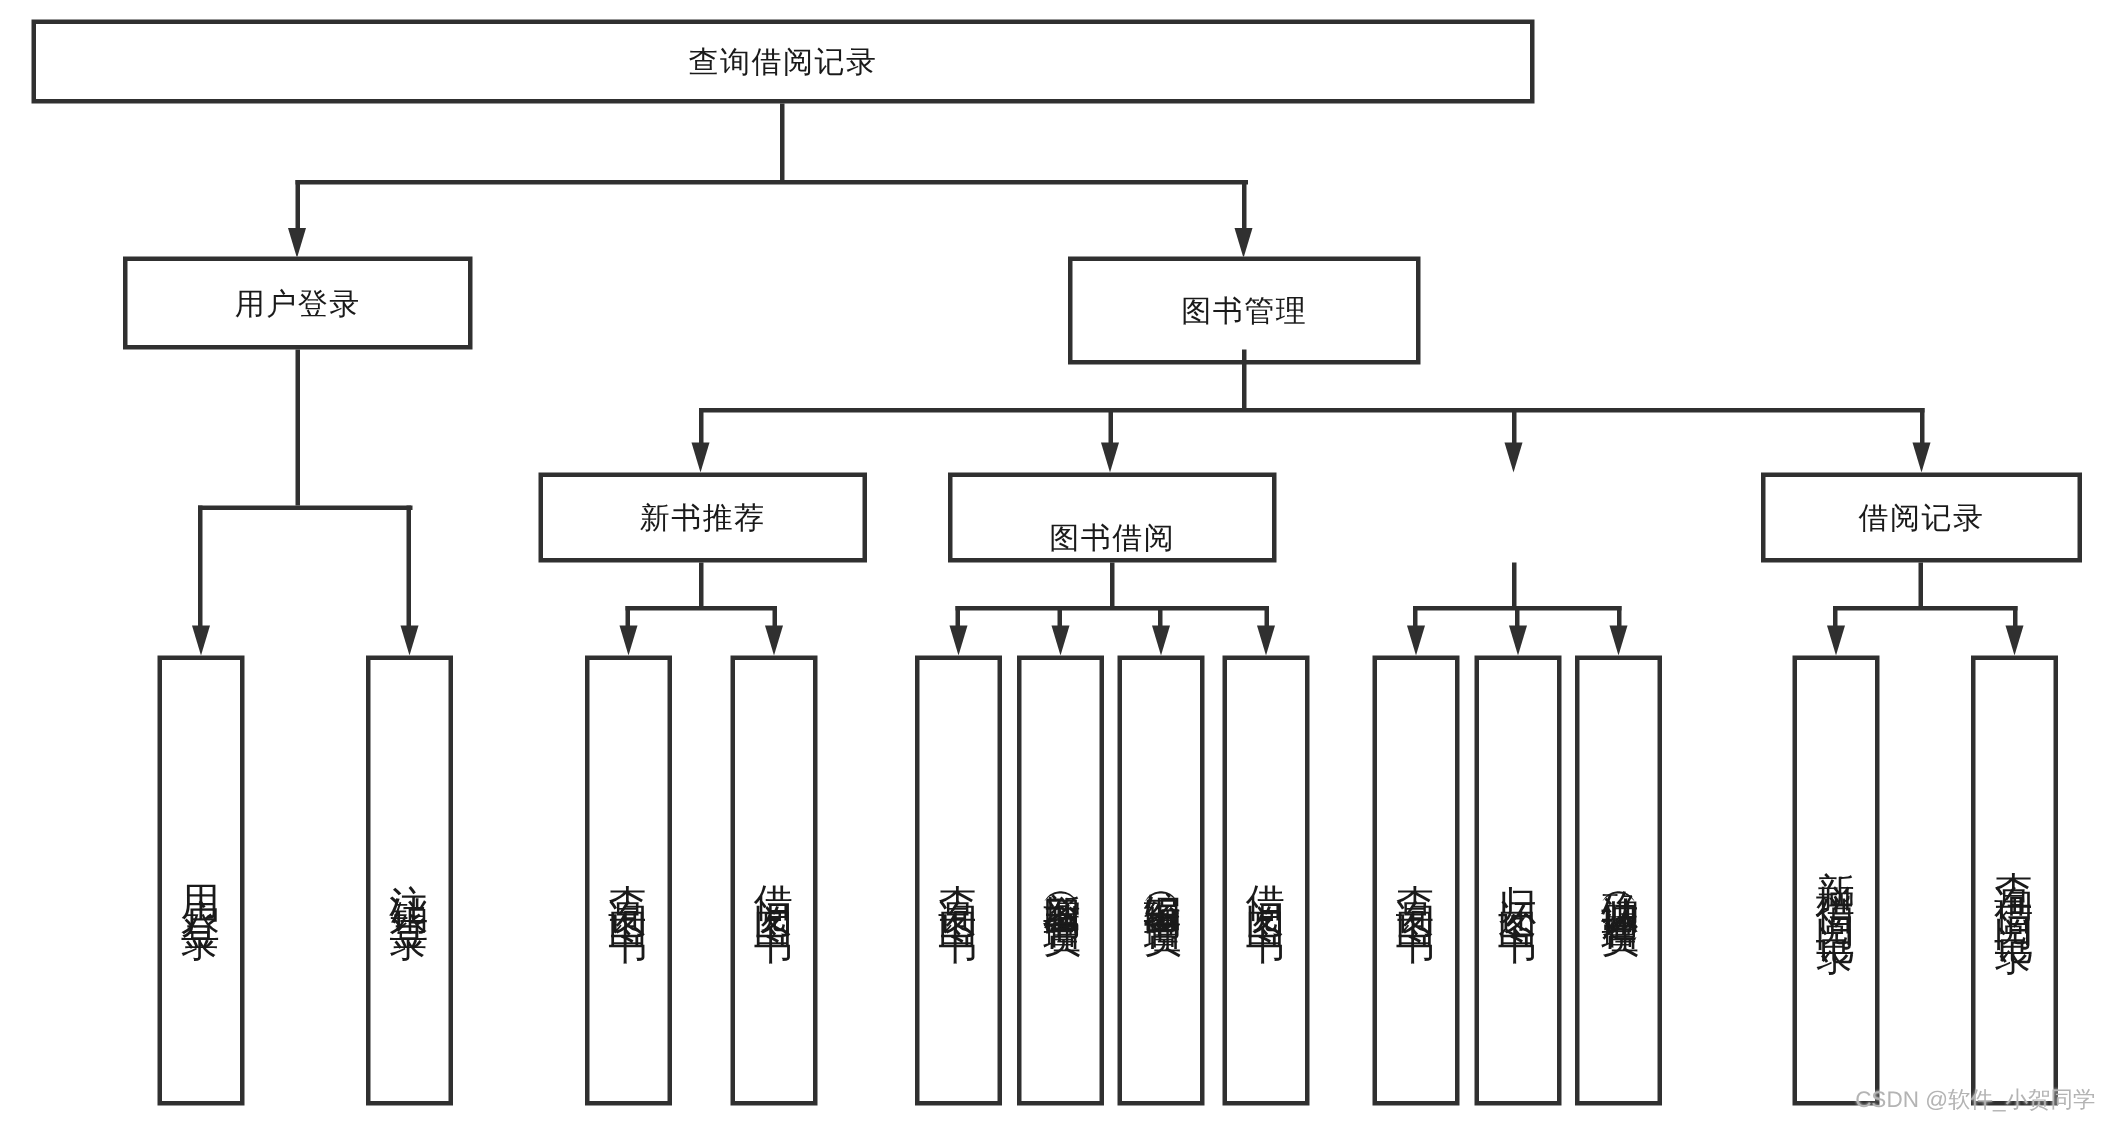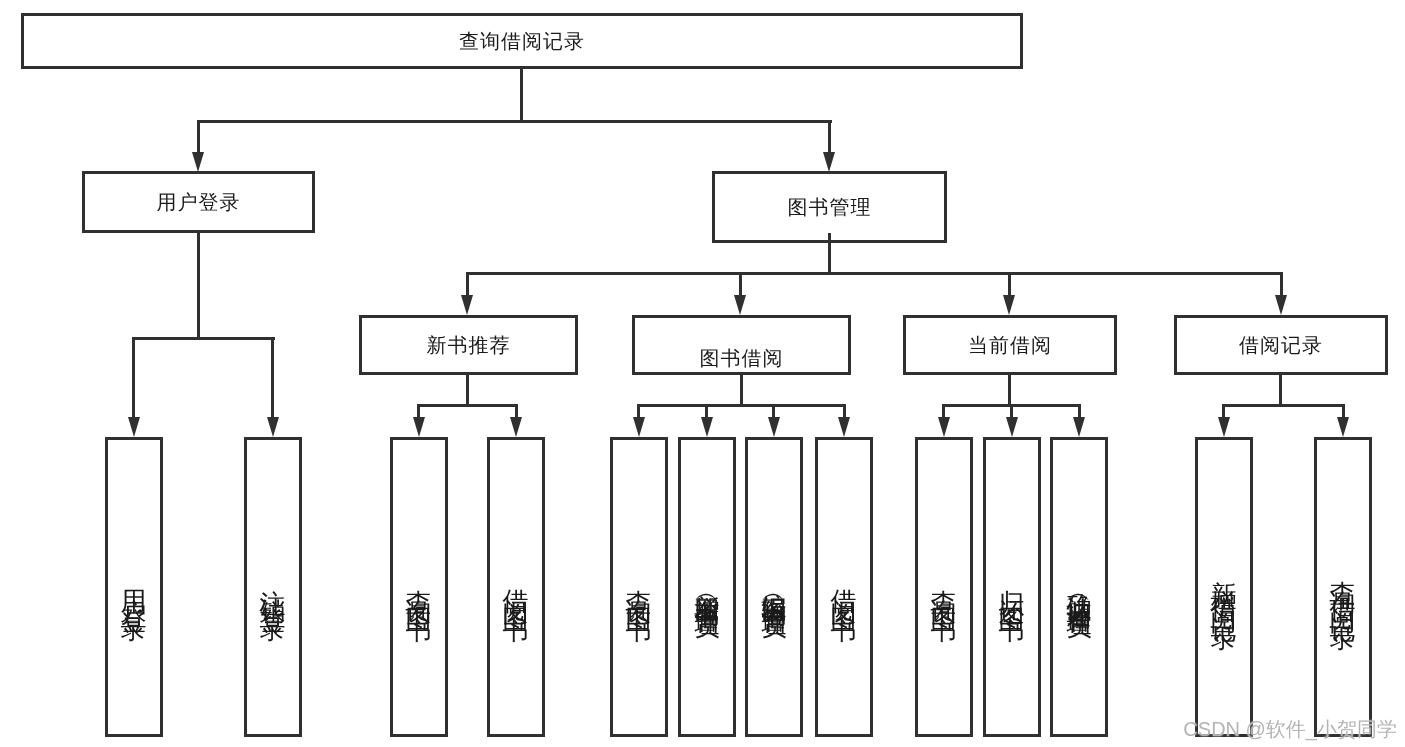--- a/index.html
+++ b/index.html
@@ -51,21 +51,21 @@
     width: 0;
     height: 0;
     border-left: 6px solid transparent;
     border-right: 6px solid transparent;
     border-top: 20px solid #303030;
   }
   .watermark {
     position: absolute;
     right: 8px;
     bottom: 4px;
-    font-size: 20px;
+    font-size: 15px;
     color: #b4b4b4;
     text-shadow: 0 0 2px #ffffff;
     white-space: nowrap;
   }
 </style>
 </head>
 <body>
 
 <div id="canvas">
 
@@ -110,23 +110,20 @@
     <div class="line" style="left:1280px; top:272px; width:3px; height:25px;"></div>
     <div class="ah" style="left:1275px; top:295px;"></div>
   </div>
 
   <div class="box" style="left:359px; top:315px; width:219px; height:60px;justify-content:center;">
     <span class="hl">新书推荐</span>
   </div>
   <div class="box" style="left:632px; top:315px; width:219px; height:60px;align-items:flex-end;">
     <span class="hl">图书借阅</span>
   </div>
-  <div class="box" style="left:903px; top:315px; width:214px; height:60px;">
-    <span class="hl">当前借阅</span>
-  </div>
   <div class="box" style="left:1174px; top:315px; width:214px; height:60px;">
     <span class="hl">借阅记录</span>
   </div>
 
   <div>
     <div class="line" style="left:466px; top:375px; width:3px; height:31px;"></div>
     <div class="line" style="left:417px; top:404px; width:101px; height:3px;"></div>
     <div class="line" style="left:417px; top:404px; width:3px; height:14px;"></div>
     <div class="ah" style="left:413px; top:417px;"></div>
     <div class="line" style="left:515px; top:404px; width:3px; height:14px;"></div>

